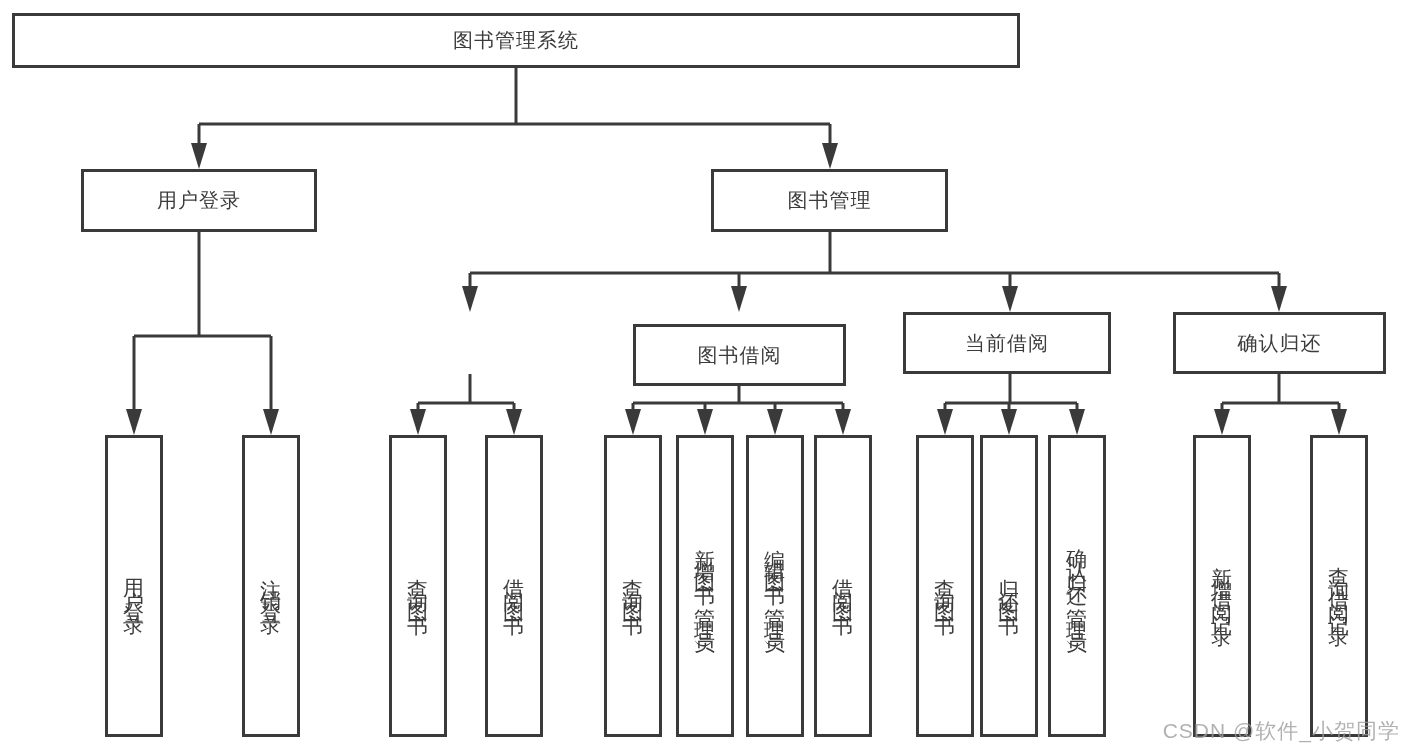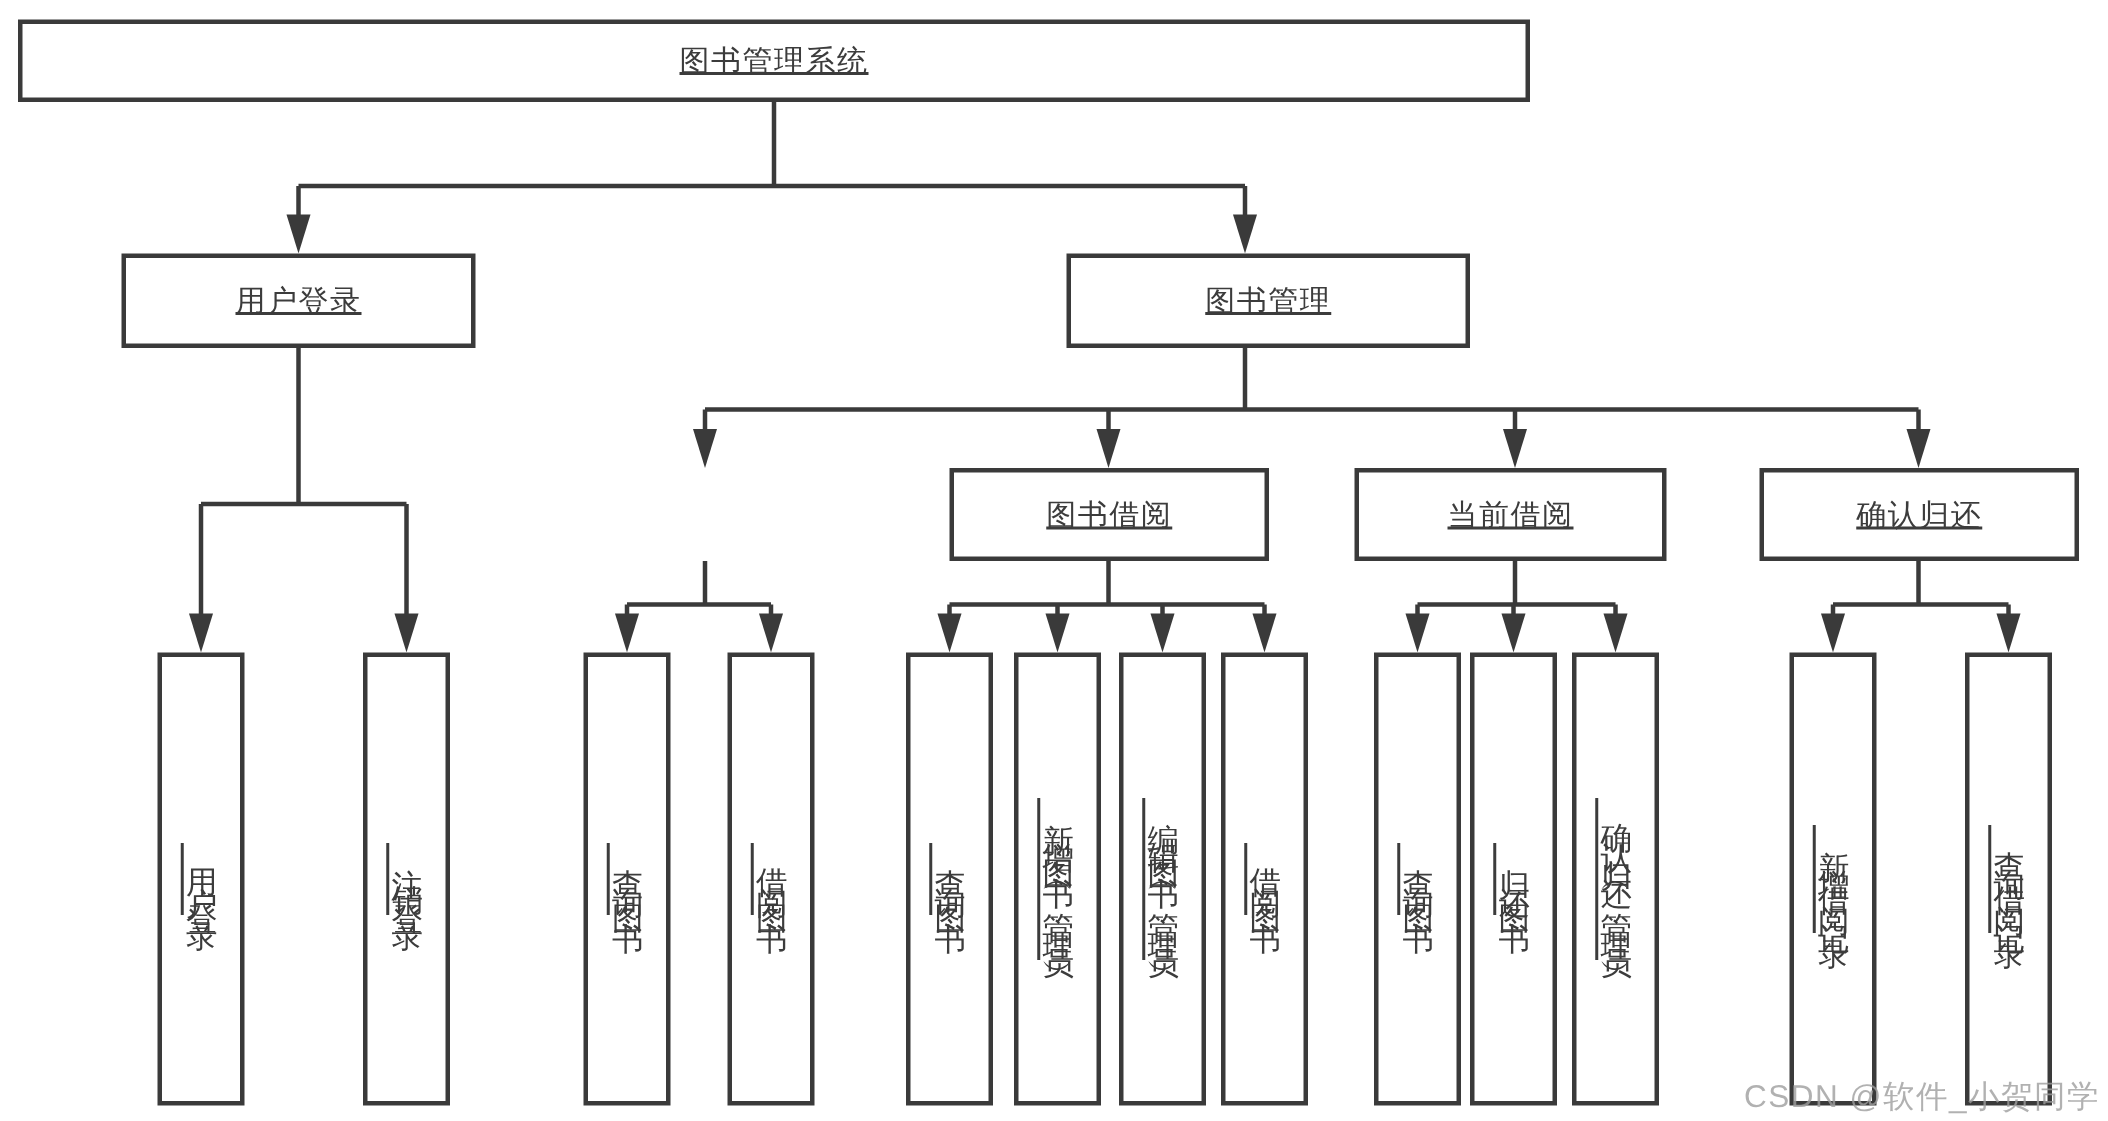--- a/index.html
+++ b/index.html
@@ -32,21 +32,20 @@
 
   .node {
     position: absolute;
     background: #ffffff;
     border: 3px solid var(--line, #3a3a3a);
     display: flex;
     align-items: center;
     justify-content: center;
     z-index: 2;
     color: var(--text, #3c3c3c);
-    text-decoration: underline;
   }
 
   .h-label {
     font-size: 20px;
     letter-spacing: 1px;
     white-space: nowrap;
   }
 
   .v-label {
     writing-mode: vertical-rl;
@@ -129,25 +128,25 @@
       <polygon points="1331,409 1347,409 1339,435"></polygon>
     </svg>
 
   <div class="node" style="left:12px; top:13px; width:1008px; height:55px">
     <span class="h-label">图书管理系统</span>
   </div>
 
   <div class="node" style="left:81px; top:169px; width:236px; height:63px">
     <span class="h-label">用户登录</span>
   </div>
-  <div class="node" style="left:711px; top:169px; width:269px; height:63px">
+  <div class="node" style="left:711px; top:169px; width:237px; height:63px">
     <span class="h-label">图书管理</span>
   </div>
 
-  <div class="node" style="left:633px; top:312px; width:213px; height:62px">
+  <div class="node" style="left:633px; top:324px; width:213px; height:62px">
     <span class="h-label">图书借阅</span>
   </div>
   <div class="node" style="left:903px; top:312px; width:208px; height:62px">
     <span class="h-label">当前借阅</span>
   </div>
   <div class="node" style="left:1173px; top:312px; width:213px; height:62px">
     <span class="h-label">确认归还</span>
   </div>
 
   <div class="node" style="left:105px; top:435px; width:58px; height:302px">

